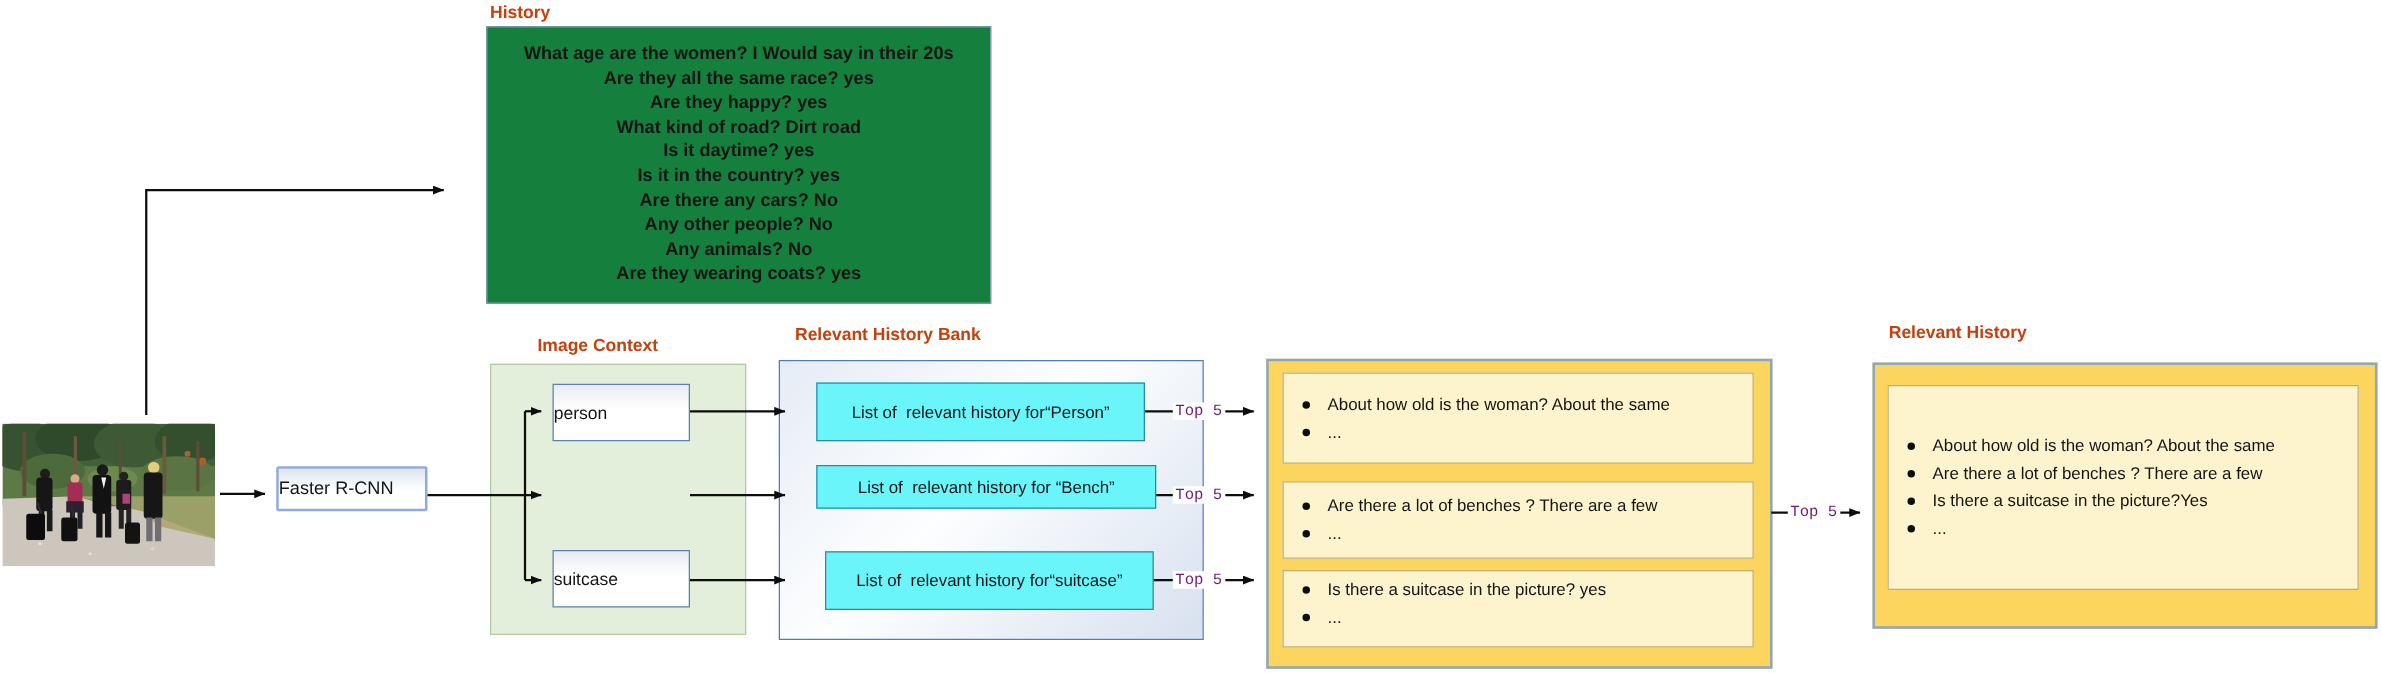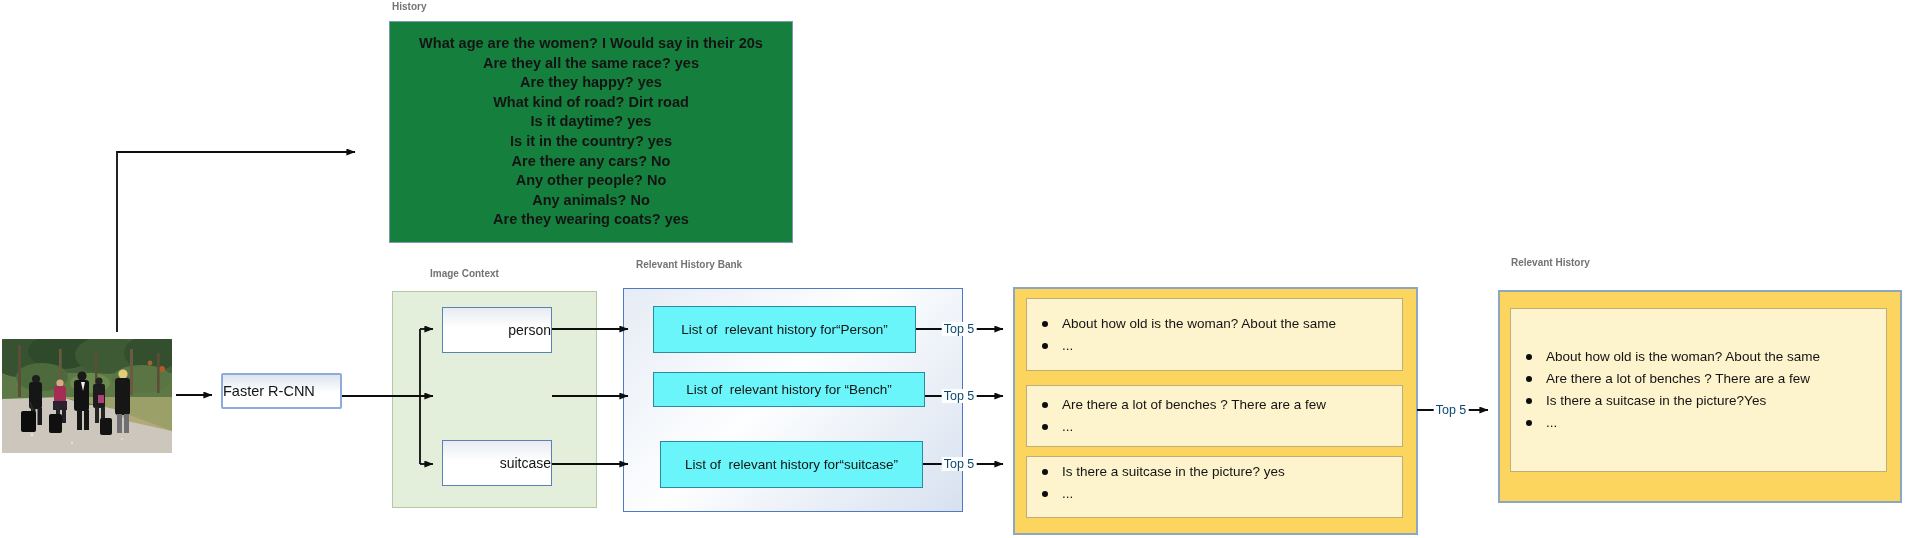--- a/index.html
+++ b/index.html
@@ -1,21 +1,21 @@
 <!DOCTYPE html>
 <html><head>
 <meta charset="utf-8">
 <style>
   html,body{margin:0;padding:0;background:#ffffff;}
   .canvas{
     position:relative;width:1905px;height:538px;background:#ffffff;
     font-family:"Liberation Sans",sans-serif;color:#141414;overflow:hidden;
   }
   .abs{position:absolute;}
-  .panel-title{font-size:10px;font-weight:700;color:#737373;white-space:nowrap;}
+  .panel-title{font-size:14px;font-weight:700;color:#c2410c;white-space:nowrap;}
 
   
   .history-panel{
     left:389px;top:21px;width:404px;height:222px;
     background:#15803d;border:1.5px solid #7f99b4;box-sizing:border-box;
     display:flex;flex-direction:column;justify-content:center;
     text-align:center;font-size:14.5px;font-weight:600;line-height:19.6px;
   }
 
   
@@ -30,21 +30,21 @@
   }
 
   
   .context-panel{
     left:392px;top:291px;width:205px;height:217px;box-sizing:border-box;
     background:#e3efda;border:1.5px solid #b4c8a2;
   }
   .obj-box{
     left:442px;width:110px;height:46px;box-sizing:border-box;
     border:1.6px solid #5b82b5;background:linear-gradient(#e7ebf1,#ffffff 45%);
-    display:flex;align-items:center;justify-content:flex-end;font-size:14px;
+    display:flex;align-items:center;justify-content:flex-start;font-size:14px;
   }
 
   
   .bank-panel{
     left:623px;top:288px;width:340px;height:224px;box-sizing:border-box;
     border:1.8px solid #4d79c7;
     background:linear-gradient(135deg,#e6ecf5 0%,#fdfeff 45%,#d7e1ef 100%);
   }
   .cyan-box{
     box-sizing:border-box;background:#69f5fa;border:1.5px solid #2e8aa0;
@@ -58,21 +58,21 @@
   }
   .cream-box{
     box-sizing:border-box;background:#fdf3cd;border:1px solid #c0ae77;
     display:flex;flex-direction:column;
   }
   .bullet-row{display:flex;gap:14px;line-height:22px;font-size:13.5px;padding-left:15px;}
   .dot{width:6px;height:6px;border-radius:50%;background:#0d0d0d;margin-top:8px;flex:none;}
 
   .top5{
     position:absolute;transform:translate(-50%,-50%);
-    background:#ffffff;padding:0 2px;font-size:12.5px;color:#0c4a6e;white-space:nowrap;
+    background:#ffffff;padding:0 2px;font-size:12.5px;color:#701a75;white-space:nowrap;font-family:Liberation Mono, monospace;
   }
 
   .connectors{left:0;top:0;width:1905px;height:538px;pointer-events:none;}
 </style>
 </head>
 <body>
 
 <div class="canvas">
 
   <div class="abs photo">

